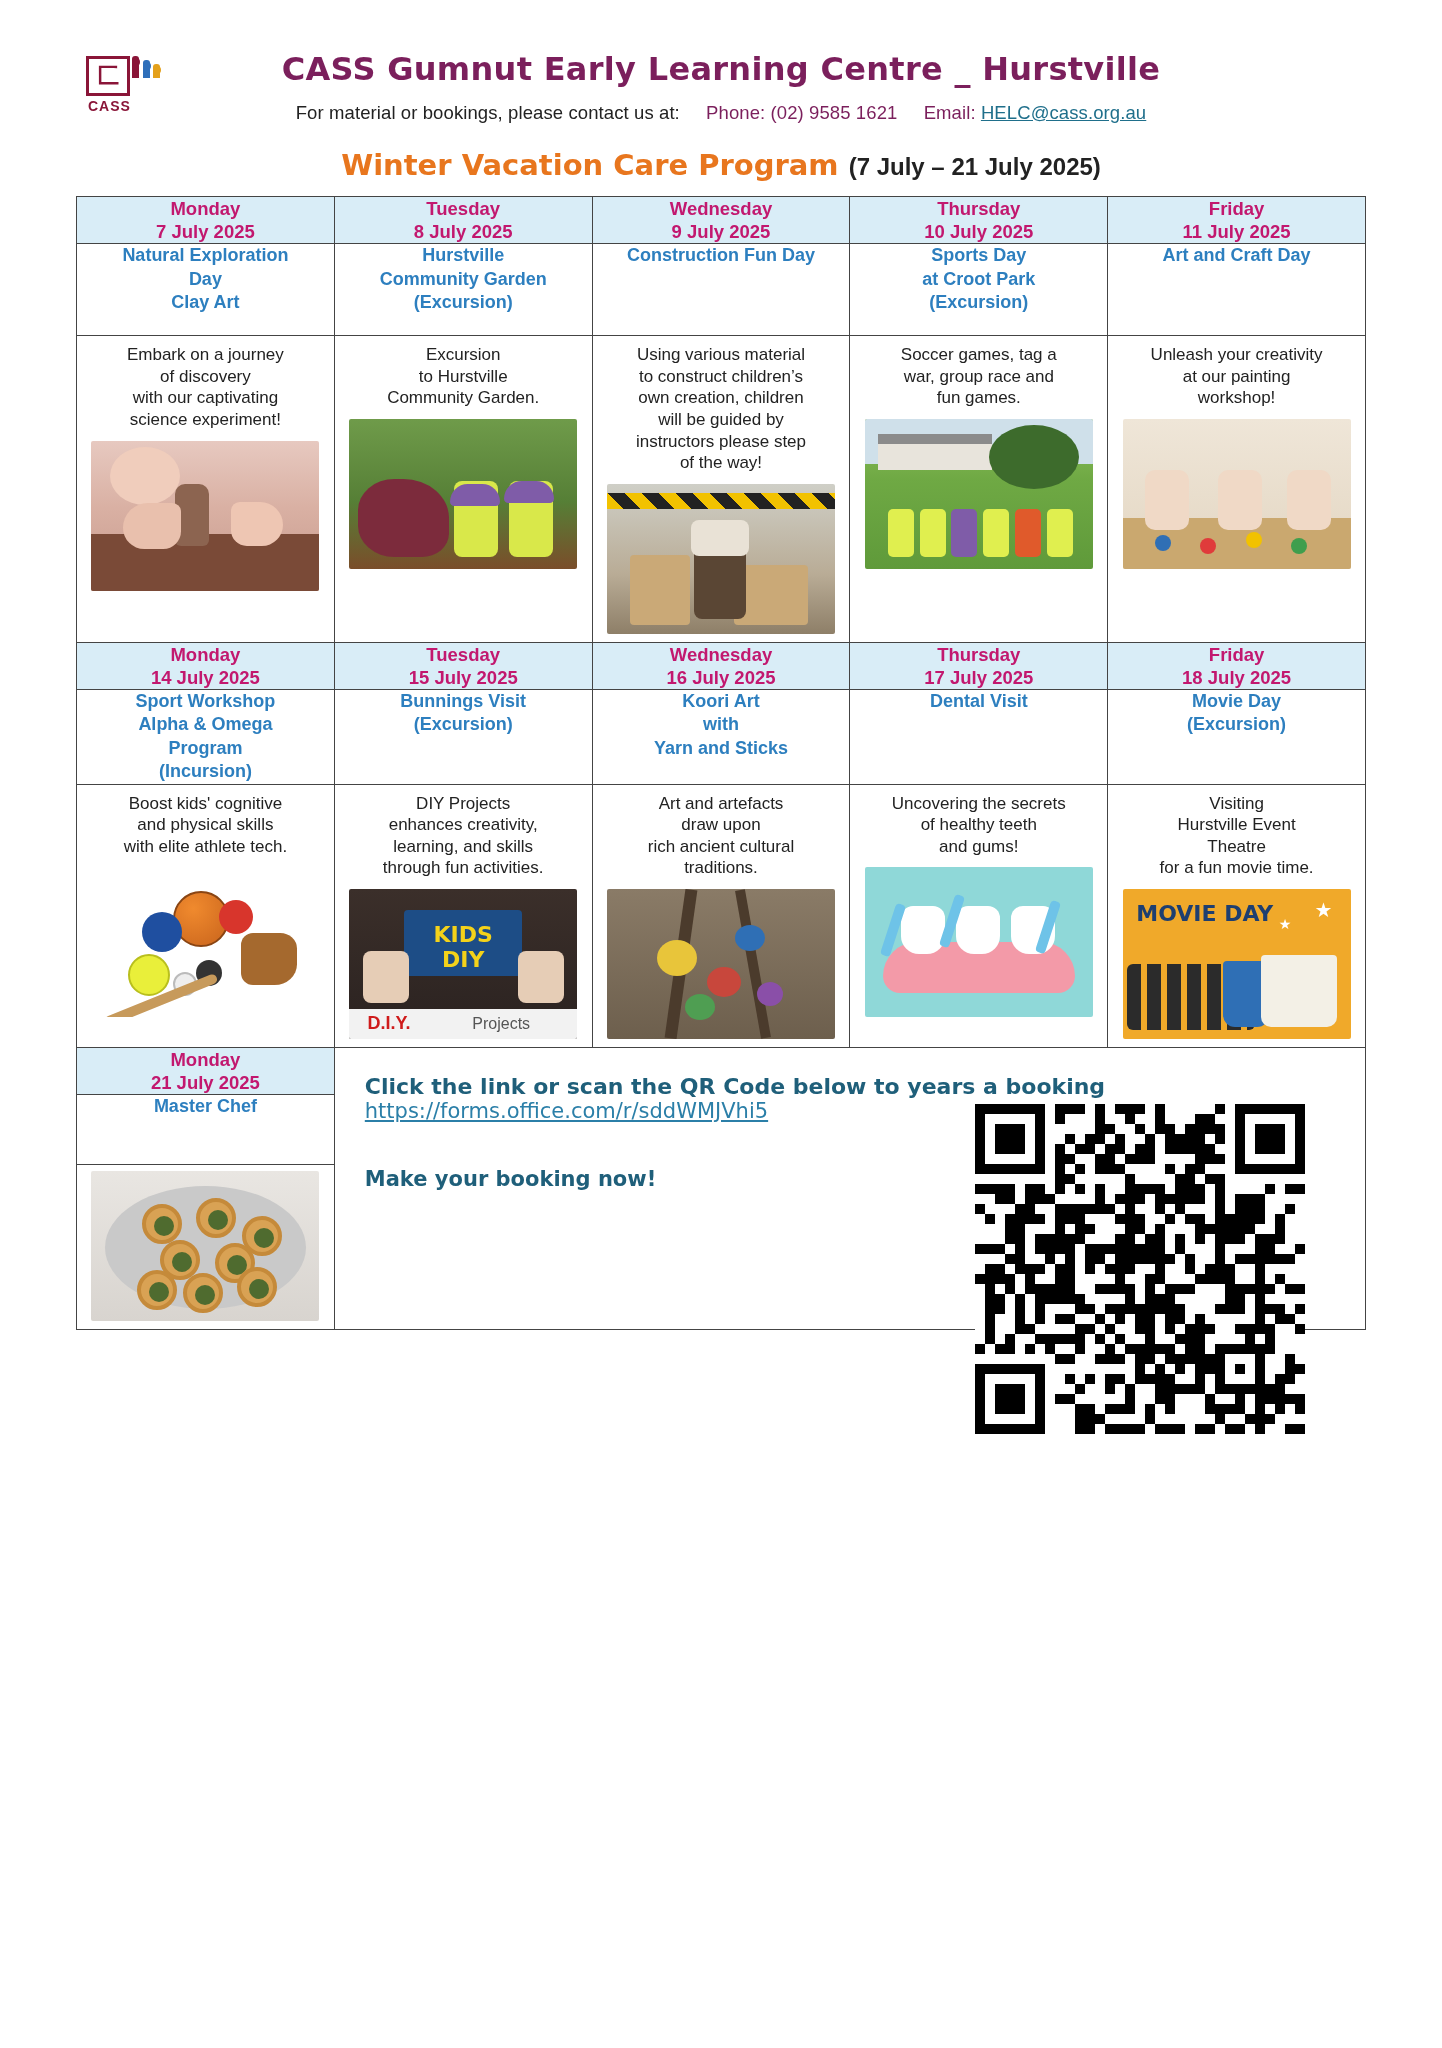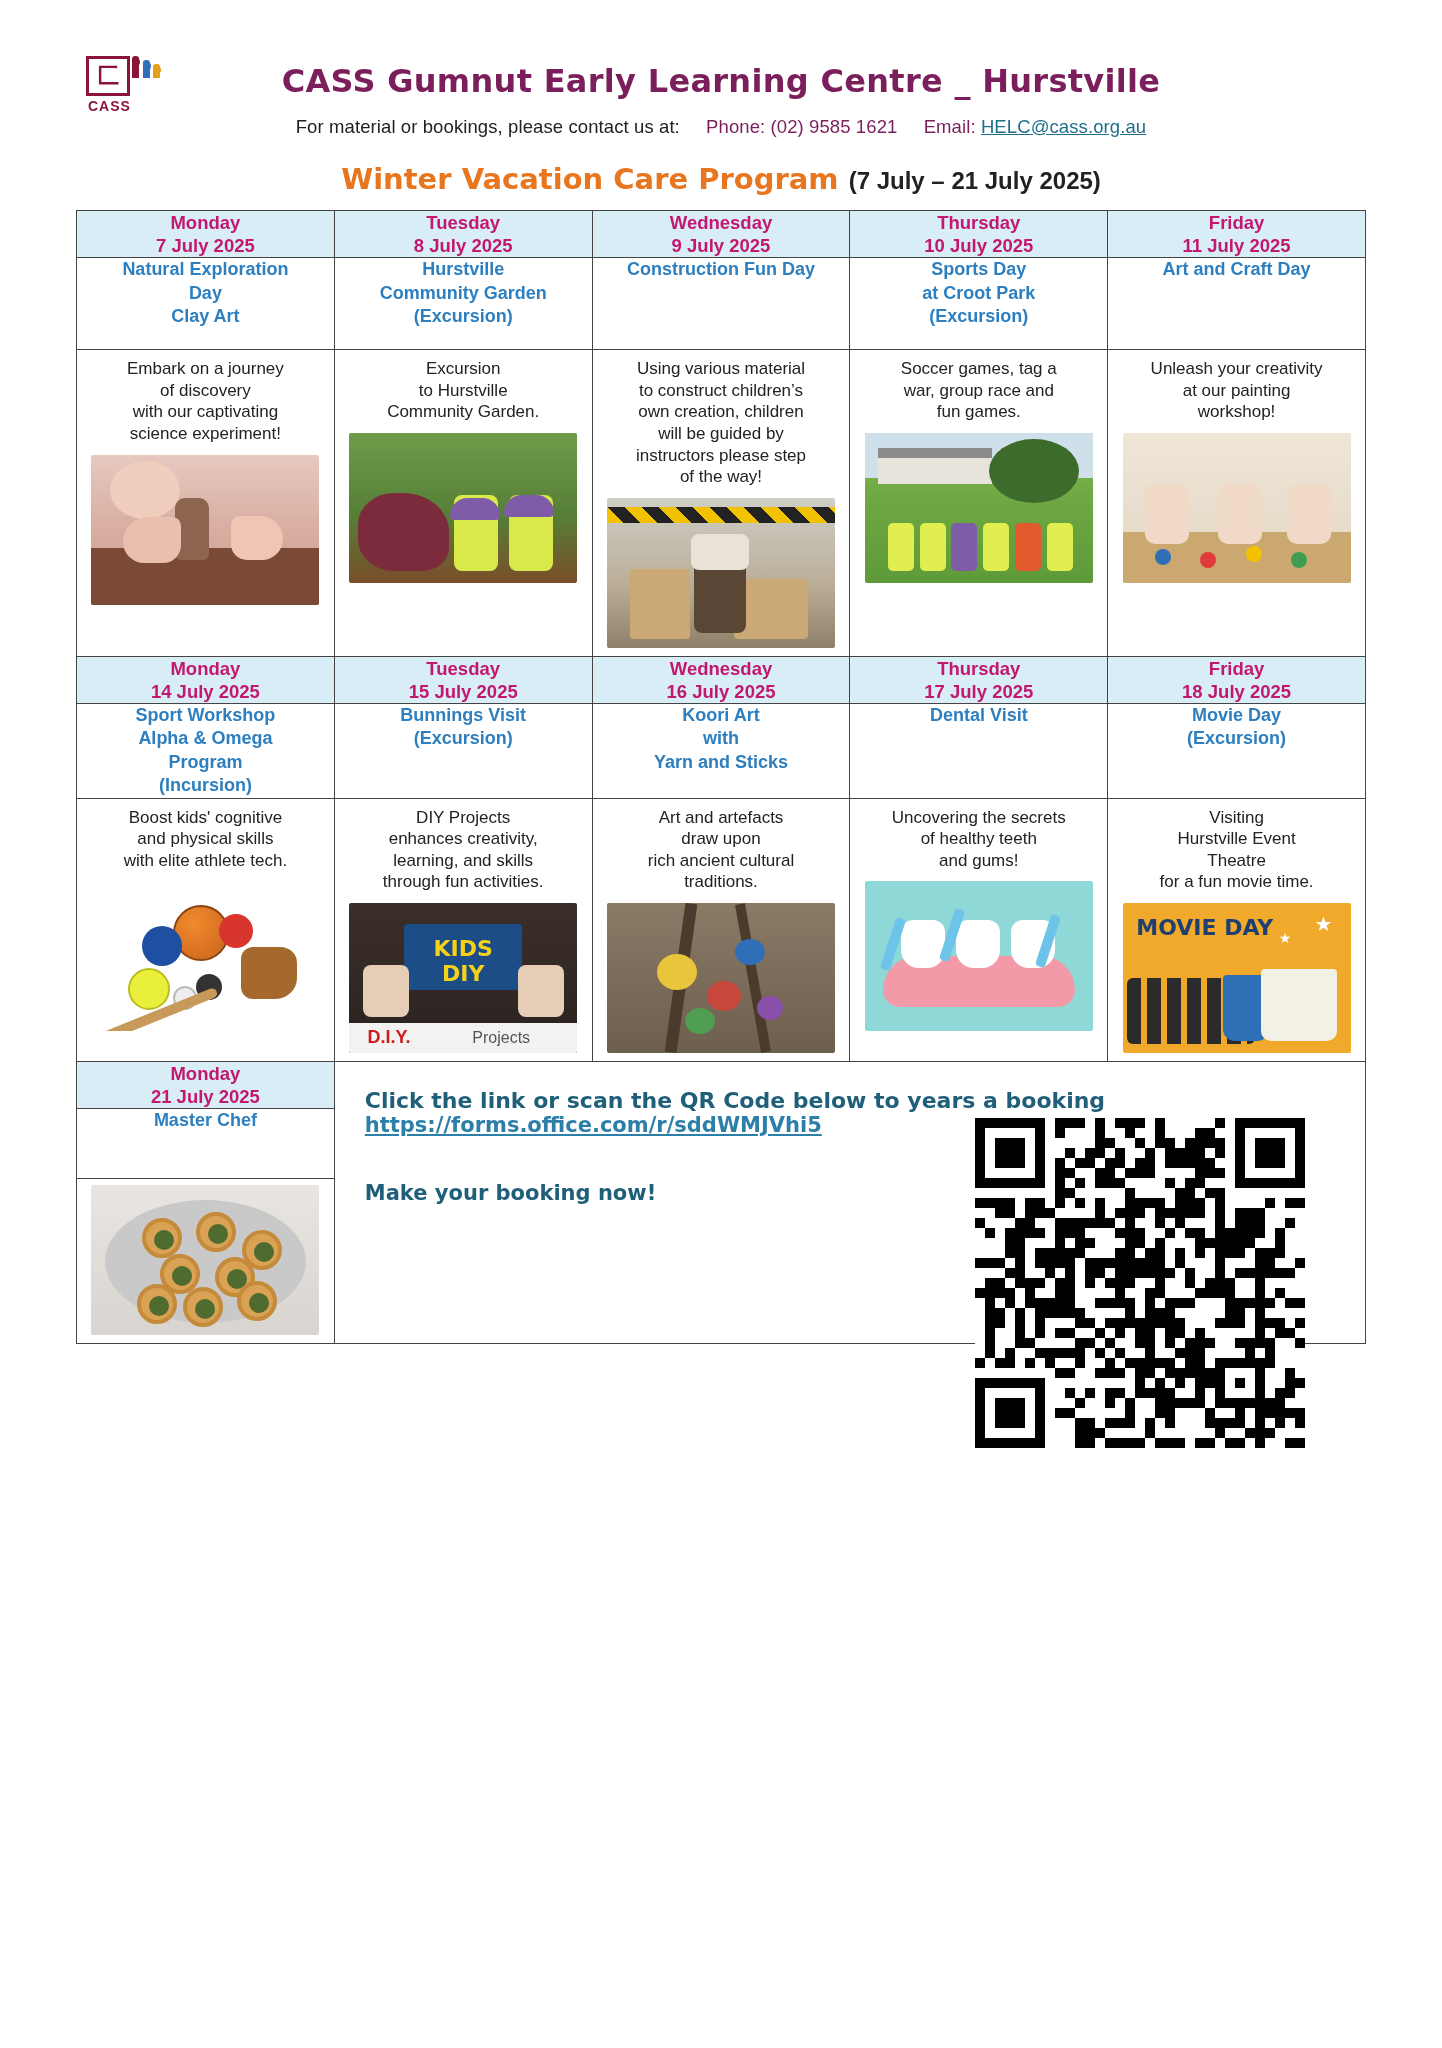--- a/index.html
+++ b/index.html
@@ -47,21 +47,21 @@
   }
   .logo-figs { position: absolute; left: 46px; top: 2px; }
   .fig { width: 7px; border-radius: 3px 3px 0 0; position: absolute; bottom: 0; }
   .fig-head { width: 8px; height: 8px; border-radius: 50%; position: absolute; }
   .logo-text {
     position: absolute; left: 2px; top: 42px;
     color: #8a1538; font-size: 14px; font-weight: bold; letter-spacing: 1px;
     font-family: "Liberation Sans", sans-serif;
   }
   h1.title {
-    margin: 16px;
+    margin: 4px;
     color: #7b1f5c;
     font-size: 32px;
     font-weight: bold;
     letter-spacing: 0.3px;
     font-family: "DejaVu Sans", sans-serif;
   }
   .contact-line {
     margin-top: 14px;
     font-size: 18.5px;
     color: #6b2c5e;
@@ -148,21 +148,21 @@
   }
   .booking .b1 {
     color: #1f5f7a;
     font-weight: bold;
     font-size: 22px;
     font-family: "DejaVu Sans", sans-serif;
   }
   .booking .b2 {
     margin-top: 44px;
     color: #2b7fa8;
-    font-weight: bold;
+    font-weight: normal;
     font-size: 21px;
     text-decoration: underline;
     font-family: "DejaVu Sans", sans-serif;
   }
   .booking .b3 {
     margin-top: 44px;
     color: #1f5f7a;
     font-weight: bold;
     font-size: 21px;
     font-family: "DejaVu Sans", sans-serif;

